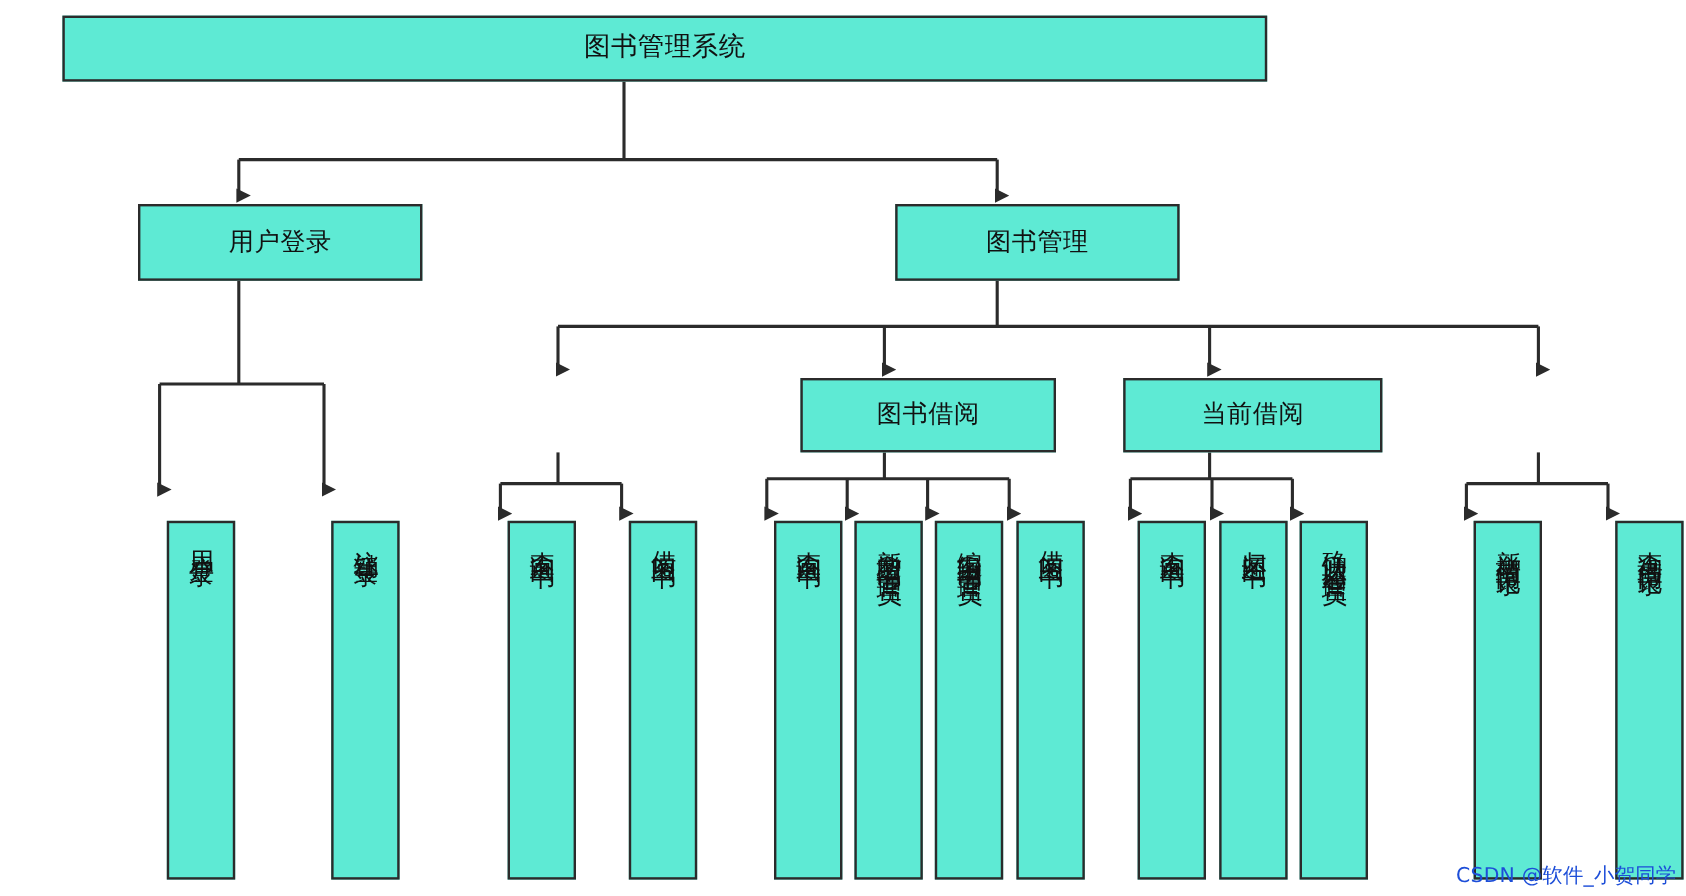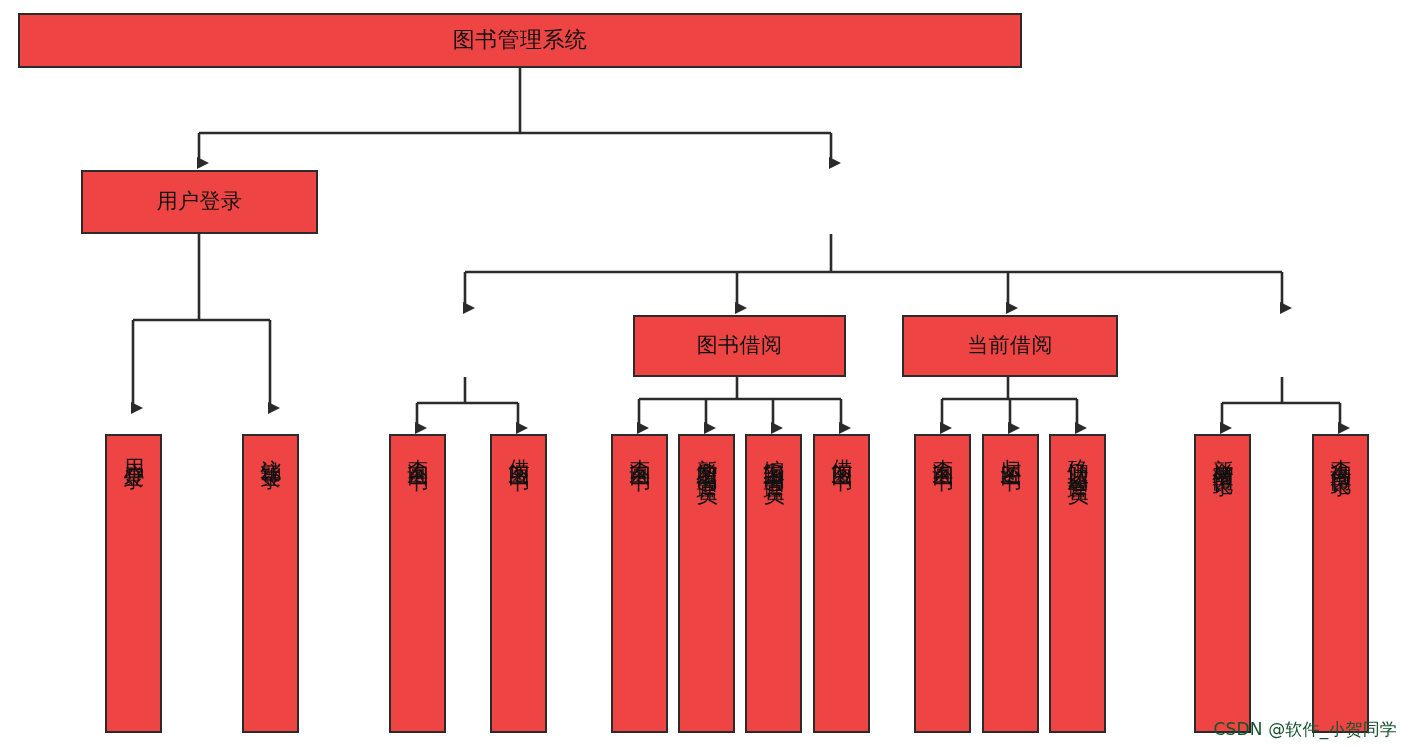--- a/index.html
+++ b/index.html
@@ -10,26 +10,27 @@
   }
   #stage{position:relative;width:1405px;height:747px;background:#fff;}
 
   
   #wires{position:absolute;left:0;top:0;width:1405px;height:747px;}
 
   
   .node{
     position:absolute;
     box-sizing:border-box;
-    background:#ef4444;
+    background:#5eead4;
     border:2px solid #2b2b2b;
     display:flex;
     align-items:center;
     justify-content:center;
     text-align:center;
+    margin-left:34px;
   }
   .node .label{
     display:block;
     letter-spacing:0.02em;
     color:#111;
     line-height:1.22;
     white-space:nowrap;
   }
   
   .h-node .label{font-size:21px;}
@@ -45,21 +46,21 @@
     line-height:1.0;
     letter-spacing:0.18em;
     white-space:nowrap;
   }
 
   
   #watermark{
     position:absolute;
     right:8px;bottom:6px;
     font-size:17px;
-    color:#14532d;
+    color:#1d4ed8;
     letter-spacing:0.01em;
     white-space:nowrap;
     pointer-events:none;
   }
 </style>
 </head>
 <body>
 
 <div id="stage">
 
@@ -117,20 +118,23 @@
   </svg>
 
   <div class="node h-node root" style="left:18px;top:13px;width:1004px;height:55px;">
     <span class="label">图书管理系统</span>
   </div>
 
   <div class="node h-node" style="left:81px;top:170px;width:237px;height:64px;">
     <span class="label">用户登录</span>
   </div>
 
+  <div class="node h-node" style="left:712px;top:170px;width:237px;height:64px;">
+    <span class="label">图书管理</span>
+  </div>
 
 
   <div class="node h-node" style="left:902px;top:315px;width:216px;height:62px;">
     <span class="label">当前借阅</span>
   </div>
 
   <div class="node h-node" style="left:633px;top:315px;width:213px;height:62px;">
     <span class="label">图书借阅</span>
   </div>
 

